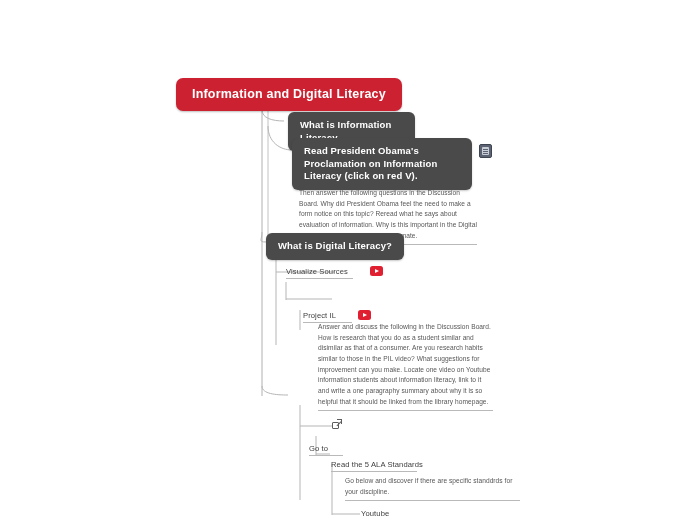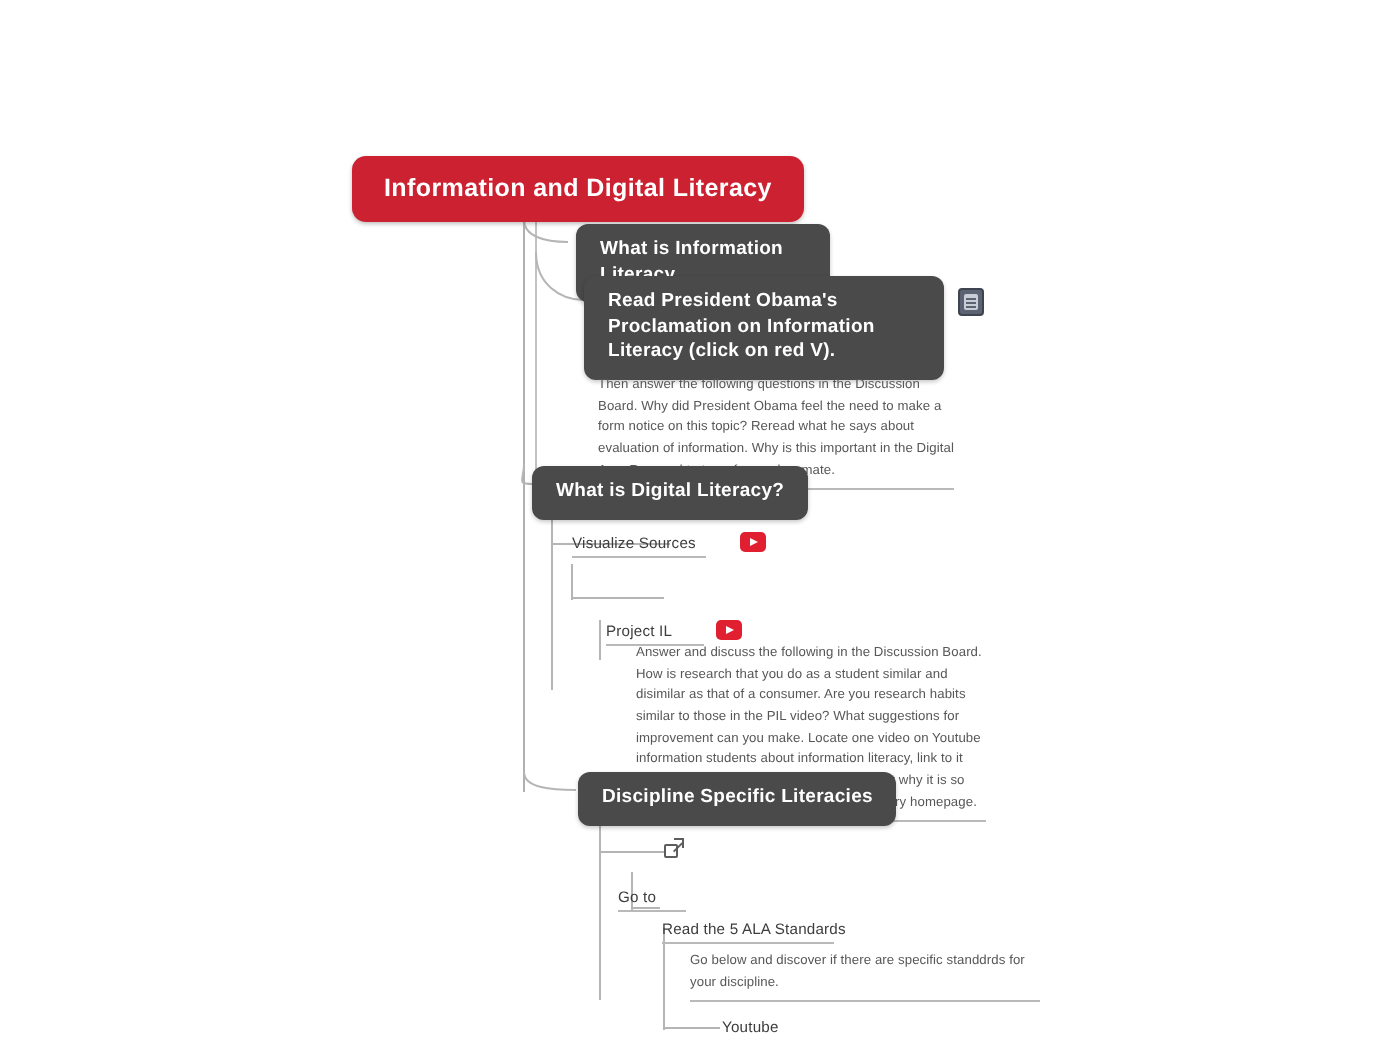--- a/index.html
+++ b/index.html
@@ -222,21 +222,20 @@
 
   <div class="node leaf-node" style="left:303px; top:310px; width:49px;">
     <span class="leaf-label">Project IL</span>
     <span class="video-icon">
       <span class="tri"></span>
     </span>
   </div>
 
   <div class="node note-node" style="left:318px; top:322px; width:175px;">Answer and discuss the following in the Discussion Board. How is research that you do as a student similar and disimilar as that of a consumer.  Are you research habits similar to those in the PIL video?  What suggestions for improvement can you make.  Locate one video on Youtube information students about information literacy, link to it and write a one paragraphy summary about why it is so helpful that it should be linked from the library homepage.</div>
 
-  <div class="node branch-node" style="left:289px; top:386px;">Discipline Specific Literacies</div>
 
   <div class="node leaf-node" style="left:309px; top:444px; width:34px;">
     <span class="leaf-label">Go to</span>
   </div>
   <span class="extlink-icon" style="position:absolute; left:332px; top:419px;">
     <span class="frame"></span>
     <span class="arrow"></span>
   </span>
 
   <div class="node leaf-node" style="left:331px; top:448px; width:86px;margin-top:12px;">

